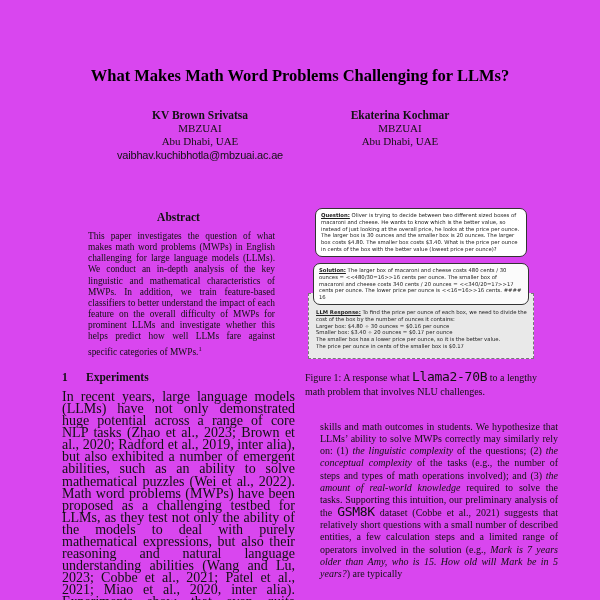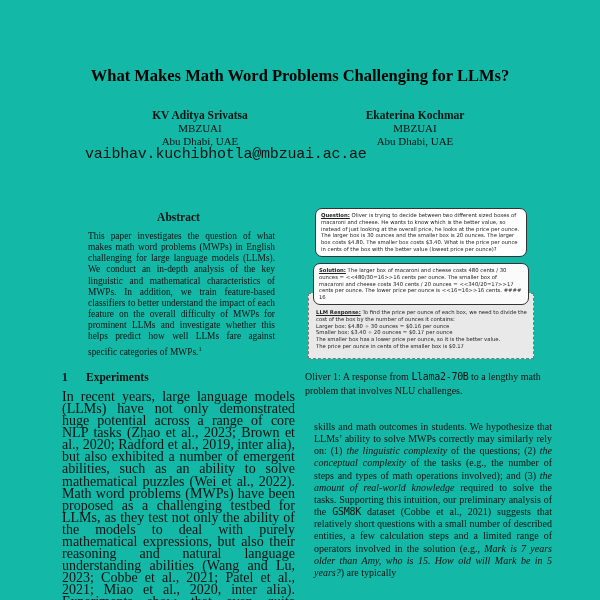--- a/index.html
+++ b/index.html
@@ -1,33 +1,33 @@
 <!DOCTYPE html>
 <html><head>
 <meta charset="utf-8">
 <style>
   * { margin:0; padding:0; box-sizing:border-box; }
   html,body { background:#ffffff; }
   .page {
     position:relative; width:600px; height:600px; margin:0 auto;
-    background:#14b8a6; overflow:hidden; color:#111;
+    background:#d946ef; overflow:hidden; color:#111;
     font-family:"Liberation Serif", serif;
   }
   .title {
     position:absolute; top:66px; left:0; width:600px;
     text-align:center; font-size:16.5px; font-weight:bold; color:#000;
   }
   .author { position:absolute; top:108px; width:230px; text-align:center; }
   .author-1 { left:85px; }
-  .author-2 { left:300px; }
+  .author-2 { left:285px; }
   .author-name { font-size:11.5px; font-weight:bold; line-height:14px; }
   .author-affil, .author-loc { font-size:11px; line-height:13px;text-align:center; }
   .author-email {
-    font-family:Liberation Mono, monospace;
-    font-size:15px; line-height:14px; letter-spacing:-0.2px; white-space:nowrap;
+    font-family:Liberation Sans, sans-serif;
+    font-size:11px; line-height:14px; letter-spacing:-0.2px; white-space:nowrap;
   }
   .col-left { position:absolute; left:62px; top:211px; width:233px; }
   .abstract-heading { text-align:center; font-size:11.5px; font-weight:bold; }
   .abstract-body {
     margin:8px 20px 0 26px; font-size:9.4px; line-height:11.15px;
     text-align:justify;
   }
   .abstract-body sup { font-size:6.5px; }
   .section-heading { margin-top:13px; font-size:11.5px; font-weight:bold; }
   .section-heading .sec-num { display:inline-block; width:24px; }
@@ -49,33 +49,33 @@
     background:#fbfbfb; border:1px solid #333; border-radius:7px;
     padding:3px 5px; z-index:2;
   }
   .lbox {
     position:absolute; left:3px; top:88px; width:226px; height:66px;
     background:#e9e9e9; border:1px dashed #777; z-index:1;
   }
   .llm-text { position:absolute; left:11px; top:104px; width:212px; z-index:2; }
   .prelines { white-space:pre-line; }
   .caption { position:absolute; left:0; top:165px; width:240px; font-size:10px; line-height:13.5px; }
-  .rc-par { position:absolute; left:9px; top:216px; width:238px; font-size:10px; line-height:12.15px; text-align:justify; }
-  .mono { font-family:"DejaVu Sans Mono", monospace; font-size:10px; letter-spacing:-0.3px; }
+  .rc-par { position:absolute; left:15px; top:216px; width:238px; font-size:10px; line-height:12.15px; text-align:justify; }
+  .mono { font-family:"DejaVu Sans Mono", monospace; font-size:13px; letter-spacing:-0.3px; }
   .ital { font-style:italic; }
 </style>
 </head>
 <body>
 
 <div class="page">
 
   <div class="title">What Makes Math Word Problems Challenging for LLMs?</div>
 
   <div class="author author-1">
-    <div class="author-name">KV Aditya Srivatsa</div>
+    <div class="author-name">KV Brown Srivatsa</div>
     <div class="author-affil">MBZUAI</div>
     <div class="author-loc">Abu Dhabi, UAE</div>
     <div class="author-email">vaibhav.kuchibhotla@mbzuai.ac.ae</div>
   </div>
 
   <div class="author author-2">
     <div class="author-name">Ekaterina Kochmar</div>
     <div class="author-affil">MBZUAI</div>
     <div class="author-loc">Abu Dhabi, UAE</div>
   </div>
@@ -90,18 +90,18 @@
   <div class="col-right">
     <div class="figure">
       <div class="fbox lbox"></div>
       <div class="fbox qbox"><span class="box-label">Question:</span><span> Oliver is trying to decide between two different sized boxes of macaroni and cheese. He wants to know which is the better value, so instead of just looking at the overall price, he looks at the price per ounce. The larger box is 30 ounces and the smaller box is 20 ounces. The larger box costs $4.80. The smaller box costs $3.40. What is the price per ounce in cents of the box with the better value (lowest price per ounce)?</span></div>
       <div class="fbox sbox"><span class="box-label">Solution:</span><span> The larger box of macaroni and cheese costs 480 cents / 30 ounces = &lt;&lt;480/30=16&gt;&gt;16 cents per ounce. The smaller box of macaroni and cheese costs 340 cents / 20 ounces = &lt;&lt;340/20=17&gt;&gt;17 cents per ounce. The lower price per ounce is &lt;&lt;16=16&gt;&gt;16 cents. #### 16</span></div>
       <div class="fbox llm-text"><span class="box-label">LLM Response:</span><span class="prelines"> To find the price per ounce of each box, we need to divide the cost of the box by the number of ounces it contains:
 Larger box: $4.80 ÷ 30 ounces = $0.16 per ounce
 Smaller box: $3.40 ÷ 20 ounces = $0.17 per ounce
 The smaller box has a lower price per ounce, so it is the better value.
 The price per ounce in cents of the smaller box is $0.17</span></div>
-      <div class="caption"><span>Oliver 1: A response from </span><span class="mono">Llama2-70B</span><span> to a lengthy math problem that involves NLU challenges.</span></div>
+      <div class="caption"><span>Figure 1: A response what </span><span class="mono">Llama2-70B</span><span> to a lengthy math problem that involves NLU challenges.</span></div>
     </div>
     <div class="rc-par"><span>skills and math outcomes in students. We hypothesize that LLMs’ ability to solve MWPs correctly may similarly rely on: (1) </span><span class="ital">the linguistic complexity</span><span> of the questions; (2) </span><span class="ital">the conceptual complexity</span><span> of the tasks (e.g., the number of steps and types of math operations involved); and (3) </span><span class="ital">the amount of real-world knowledge</span><span> required to solve the tasks. Supporting this intuition, our preliminary analysis of the </span><span class="mono">GSM8K</span><span> dataset (Cobbe et al., 2021) suggests that relatively short questions with a small number of described entities, a few calculation steps and a limited range of operators involved in the solution (e.g., </span><span class="ital">Mark is 7 years older than Amy, who is 15. How old will Mark be in 5 years?</span><span>) are typically</span></div>
   </div>
 
 </div>
 
 </body></html>

